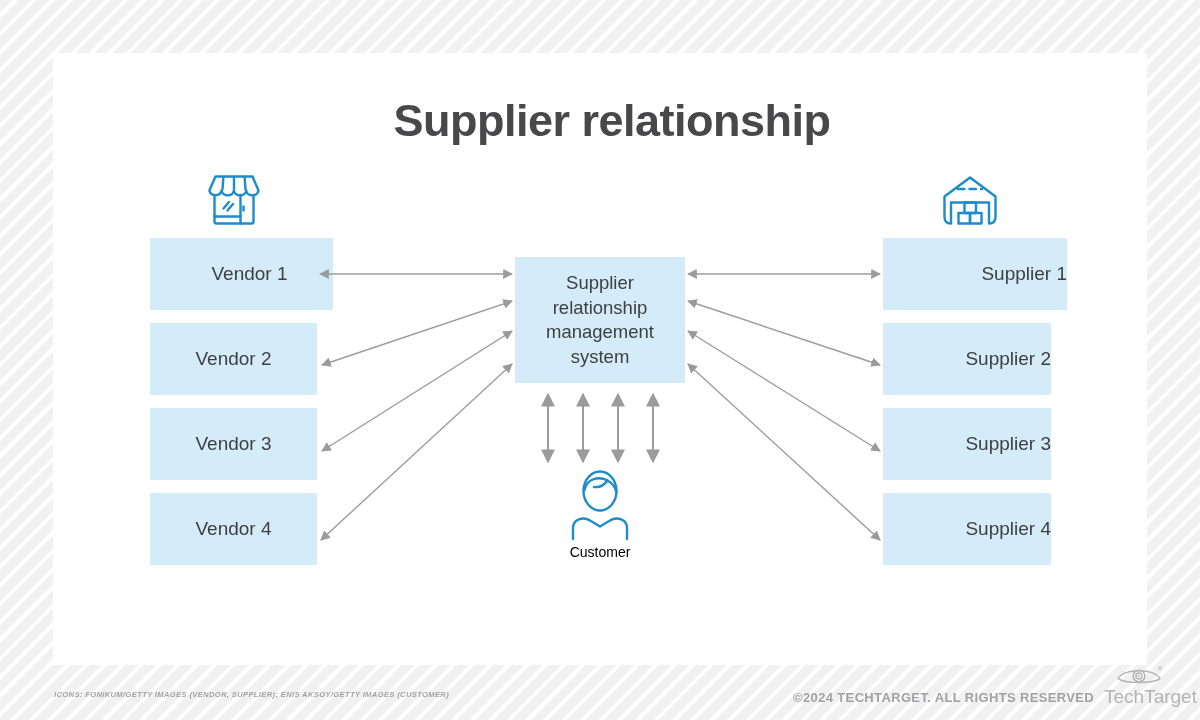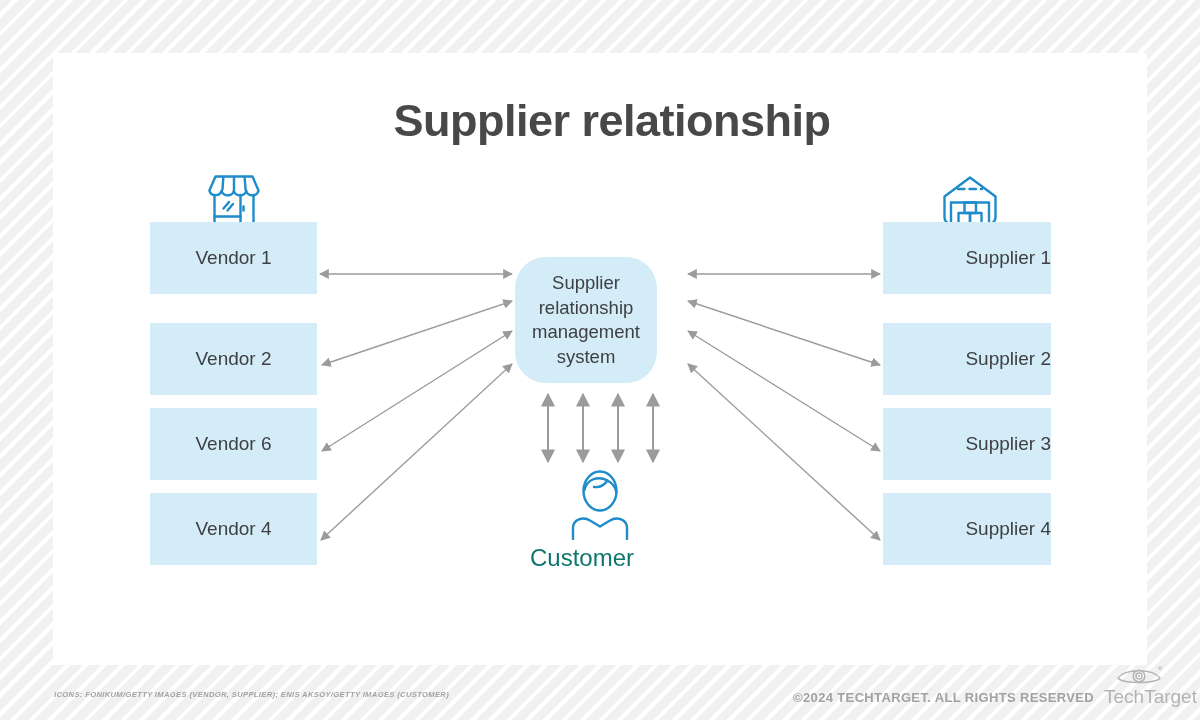--- a/index.html
+++ b/index.html
@@ -13,28 +13,28 @@
     position:absolute;left:0;top:92px;width:1200px;text-align:center;
     font-weight:bold;font-size:45px;line-height:57px;color:#48484a;letter-spacing:-0.5px;padding-left:12px;
   }
   .node{
     position:absolute;background:#d3ecf8;color:#3f4043;
     display:flex;align-items:center;justify-content:center;
     font-size:19px;
   }
   .vendor{left:150px;width:167px;height:72px;}
   .supplier{left:883px;width:168px;height:72px;justify-content:flex-end;}
-  .row1{top:222px;} .row2{top:323px;} .row3{top:408px;} .row4{top:493px;}
-  .center-node{left:515px;top:257px;width:142px;height:126px;font-size:18.5px;line-height:24.5px;text-align:center;border-radius:31px;}
+  .row1{top:238px;padding-left:16px;} .row2{top:323px;} .row3{top:408px;} .row4{top:493px;}
+  .center-node{left:515px;top:257px;width:170px;height:126px;font-size:18.5px;line-height:24.5px;text-align:center;}
   .center-node .inner{width:140px;}
   .icon-wrap{position:absolute;}
   #store-icon{left:204px;top:172px;}
   #warehouse-icon{left:938px;top:172px;}
   #customer-icon{left:560px;top:466px;}
-  .customer-label{position:absolute;left:530px;top:544px;width:140px;font-size:24px;color:#0f766e;}
+  .customer-label{position:absolute;left:530px;top:544px;width:140px;text-align:center;font-size:14px;color:#000000;}
   .arrows{position:absolute;left:0;top:0;width:1200px;height:720px;pointer-events:none;}
   .footer-credits{
     position:absolute;left:54px;top:690px;
     font-size:7.6px;font-weight:bold;letter-spacing:0.35px;color:#a2a2a4;font-style:italic;
   }
   .footer-copyright{
     position:absolute;right:106px;top:690px;
     font-size:13px;font-weight:bold;letter-spacing:0.35px;color:#a2a2a4;
   }
   .brand{position:absolute;left:1104px;top:664px;width:70px;text-align:center;}
@@ -72,21 +72,21 @@
   </svg>
 </div>
 
 <div class="node vendor row1">
     <span>Vendor 1</span>
   </div>
 <div class="node vendor row2">
     <span>Vendor 2</span>
   </div>
 <div class="node vendor row3">
-    <span>Vendor 6</span>
+    <span>Vendor 3</span>
   </div>
 <div class="node vendor row4">
     <span>Vendor 4</span>
   </div>
 
 <div class="node supplier row1">
     <span>Supplier 1</span>
   </div>
 <div class="node supplier row2">
     <span>Supplier 2</span>

